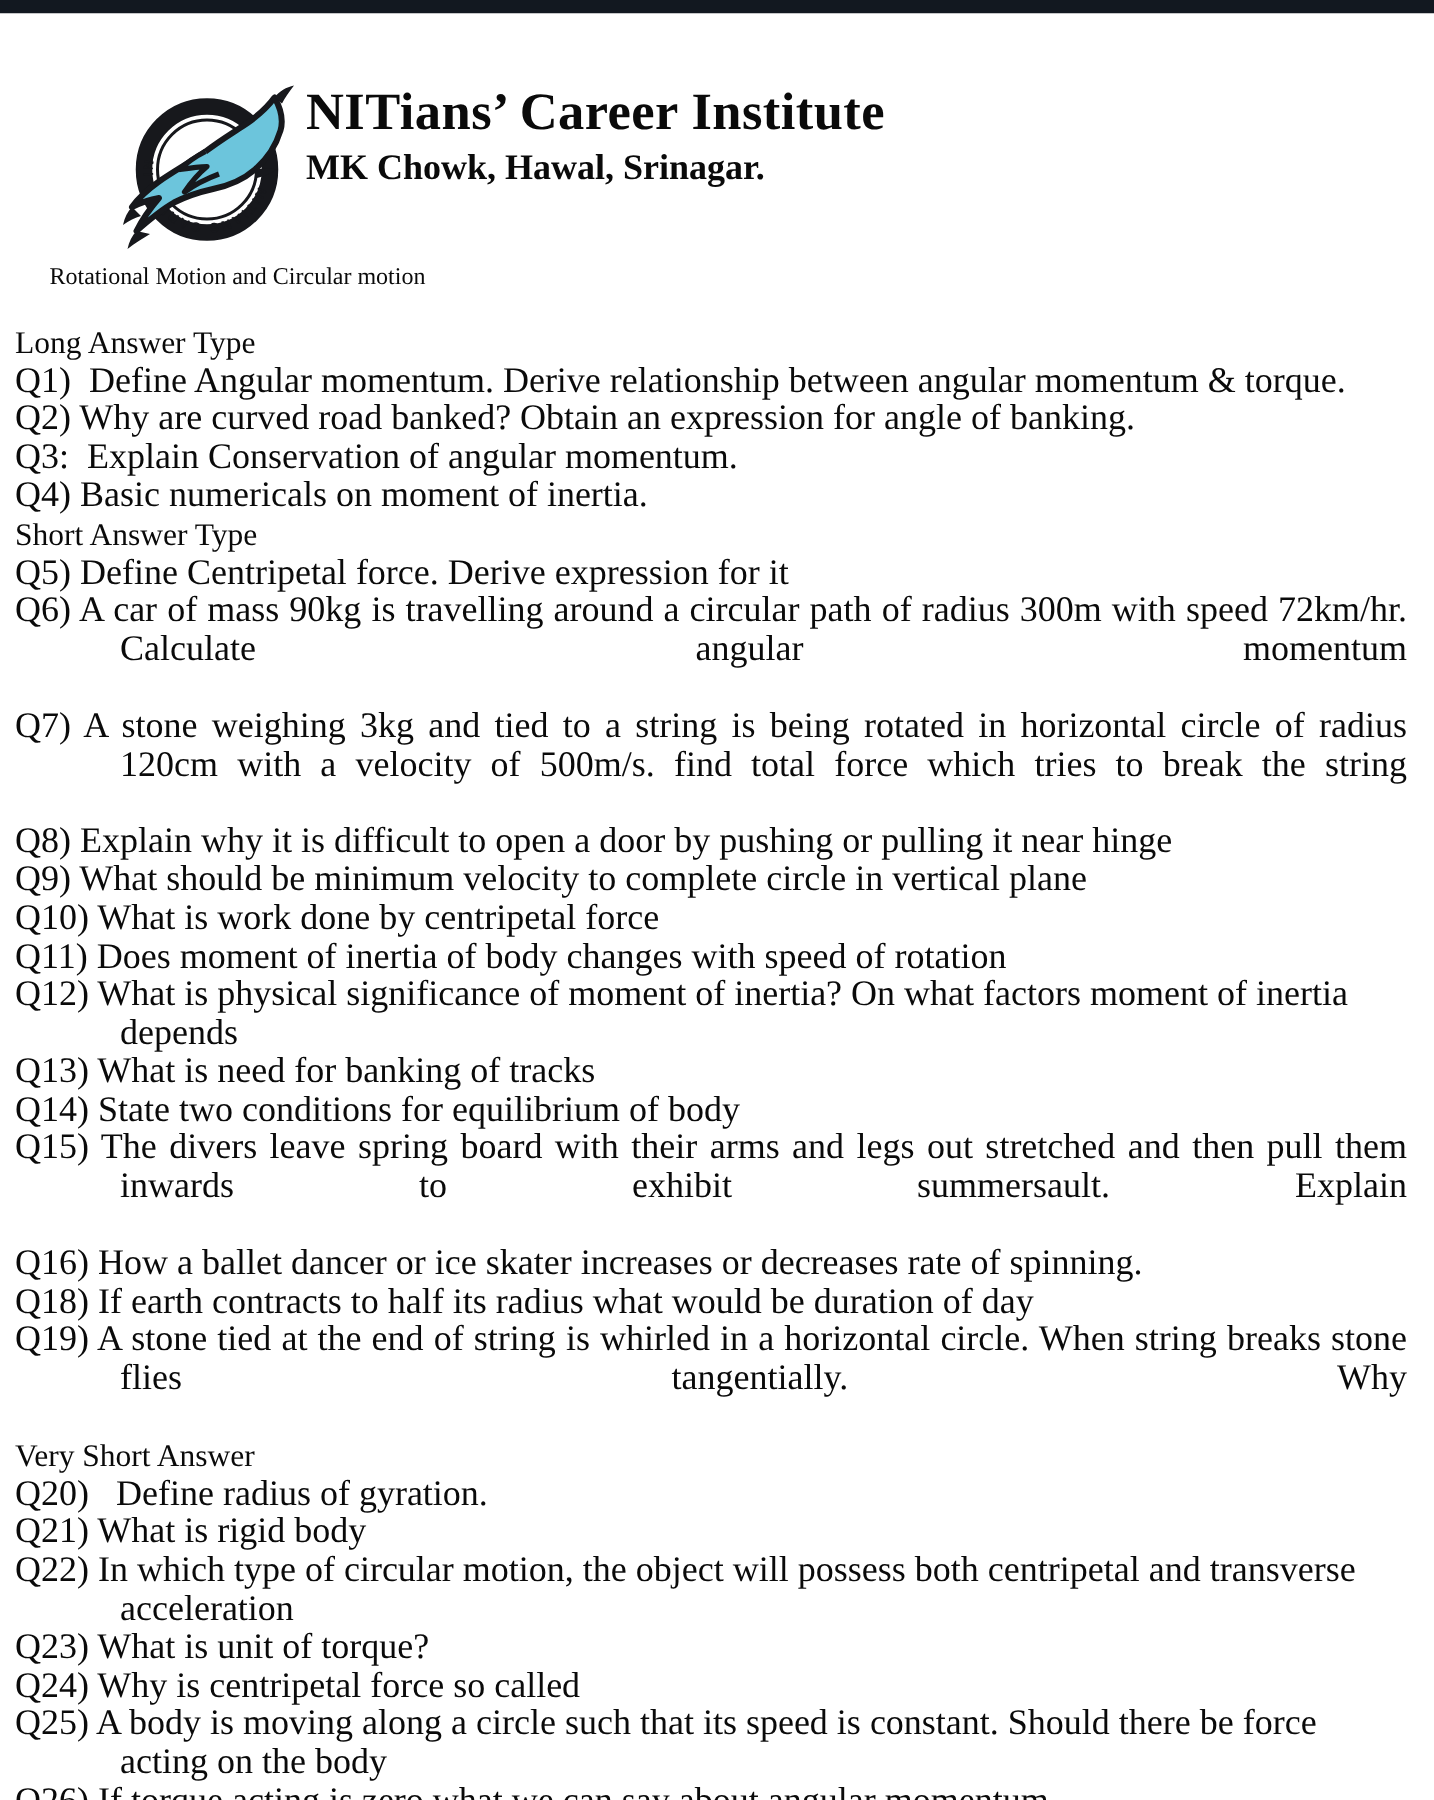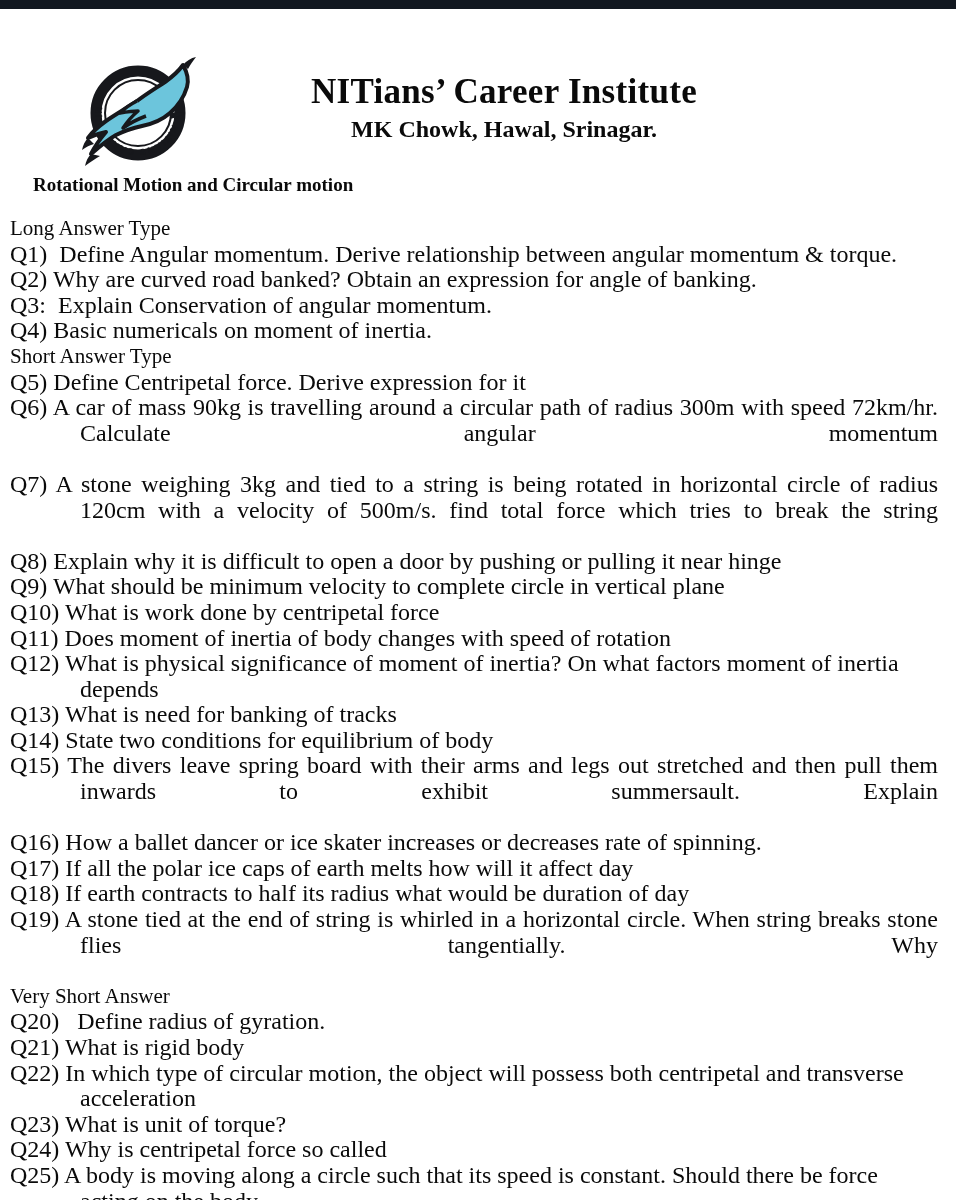--- a/index.html
+++ b/index.html
@@ -49,22 +49,21 @@
     top: 2px;
     width: 122px;
     height: 112px;
   }
   .logo svg { display: block; }
   .head-text {
     position: absolute;
     left: 204px;
     top: 0;
     width: 600px;
-    text-align: center;
-    margin-top: 17px;
+    text-align: left;
   }
   .inst-name {
     font-size: 35px;
     font-weight: bold;
     letter-spacing: 0.3px;
     line-height: 44px;
     white-space: nowrap;
   }
   .inst-tagline {
     font-size: 25px;
@@ -73,22 +72,22 @@
     white-space: nowrap;
   }
   .inst-address {
     font-size: 24px;
     font-weight: bold;
     line-height: 30px;
     white-space: nowrap;
   }
   .topic-line {
     margin: 4px 0 0 33px;
-    font-size: 19px;
-    font-weight: bold;
+    font-size: 16px;
+    font-weight: normal;
     line-height: 26px;
   }
 
   
   .qbody {
     margin: 18px 0 0 0;
     padding: 0 18px 0 10px;
   }
   .section-head {
     font-size: 21px;
@@ -173,21 +172,20 @@
         <div class="q justify">Q7) A stone weighing 3kg and tied to a string is being rotated in horizontal circle of radius 120cm with a velocity of 500m/s. find total force which tries to break the string</div>
         <div class="q">Q8) Explain why it is difficult to open a door by pushing or pulling it near hinge</div>
         <div class="q">Q9) What should be minimum velocity to complete circle in vertical plane</div>
         <div class="q">Q10) What is work done by centripetal force</div>
         <div class="q">Q11) Does moment of inertia of body changes with speed of rotation</div>
         <div class="q">Q12) What is physical significance of moment of inertia? On what factors moment of inertia depends</div>
         <div class="q">Q13) What is need for banking of tracks</div>
         <div class="q">Q14) State two conditions for equilibrium of body</div>
         <div class="q justify">Q15) The divers leave spring board with their arms and legs out stretched and then pull them inwards to exhibit summersault. Explain</div>
         <div class="q">Q16) How a ballet dancer or ice skater increases or decreases rate of spinning.</div>
-        <div class="q">Q17) If all the polar ice caps of earth melts how will it affect day</div>
         <div class="q">Q18) If earth contracts to half its radius what would be duration of day</div>
         <div class="q justify">Q19) A stone tied at the end of string is whirled in a horizontal circle. When string breaks stone flies tangentially. Why</div>
         <div class="section-head">Very Short Answer</div>
         <div class="q">Q20)   Define radius of gyration.</div>
         <div class="q">Q21) What is rigid body</div>
         <div class="q">Q22) In which type of circular motion, the object will possess both centripetal and transverse acceleration</div>
         <div class="q">Q23) What is unit of torque?</div>
         <div class="q">Q24) Why is centripetal force so called</div>
         <div class="q">Q25) A body is moving along a circle such that its speed is constant. Should there be force acting on the body</div>
         <div class="q">Q26) If torque acting is zero what we can say about angular momentum</div>

